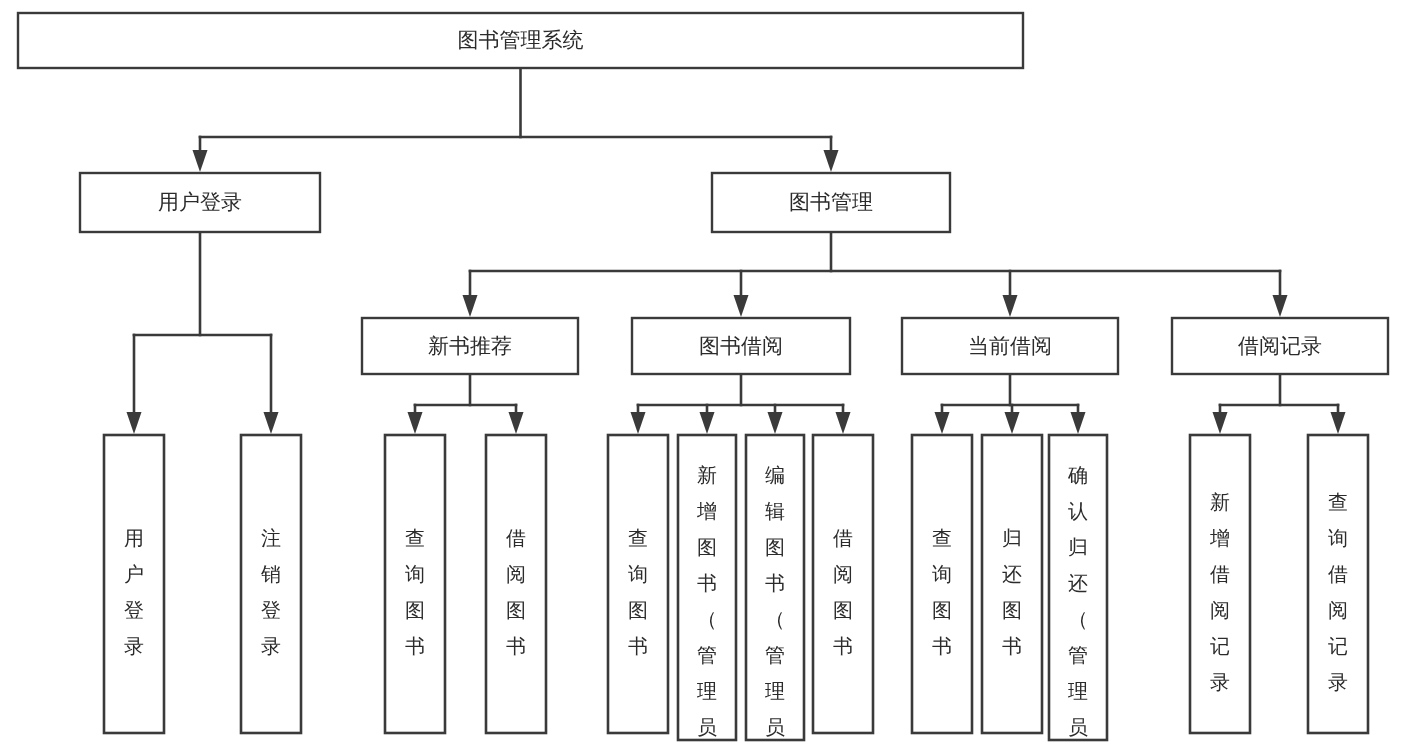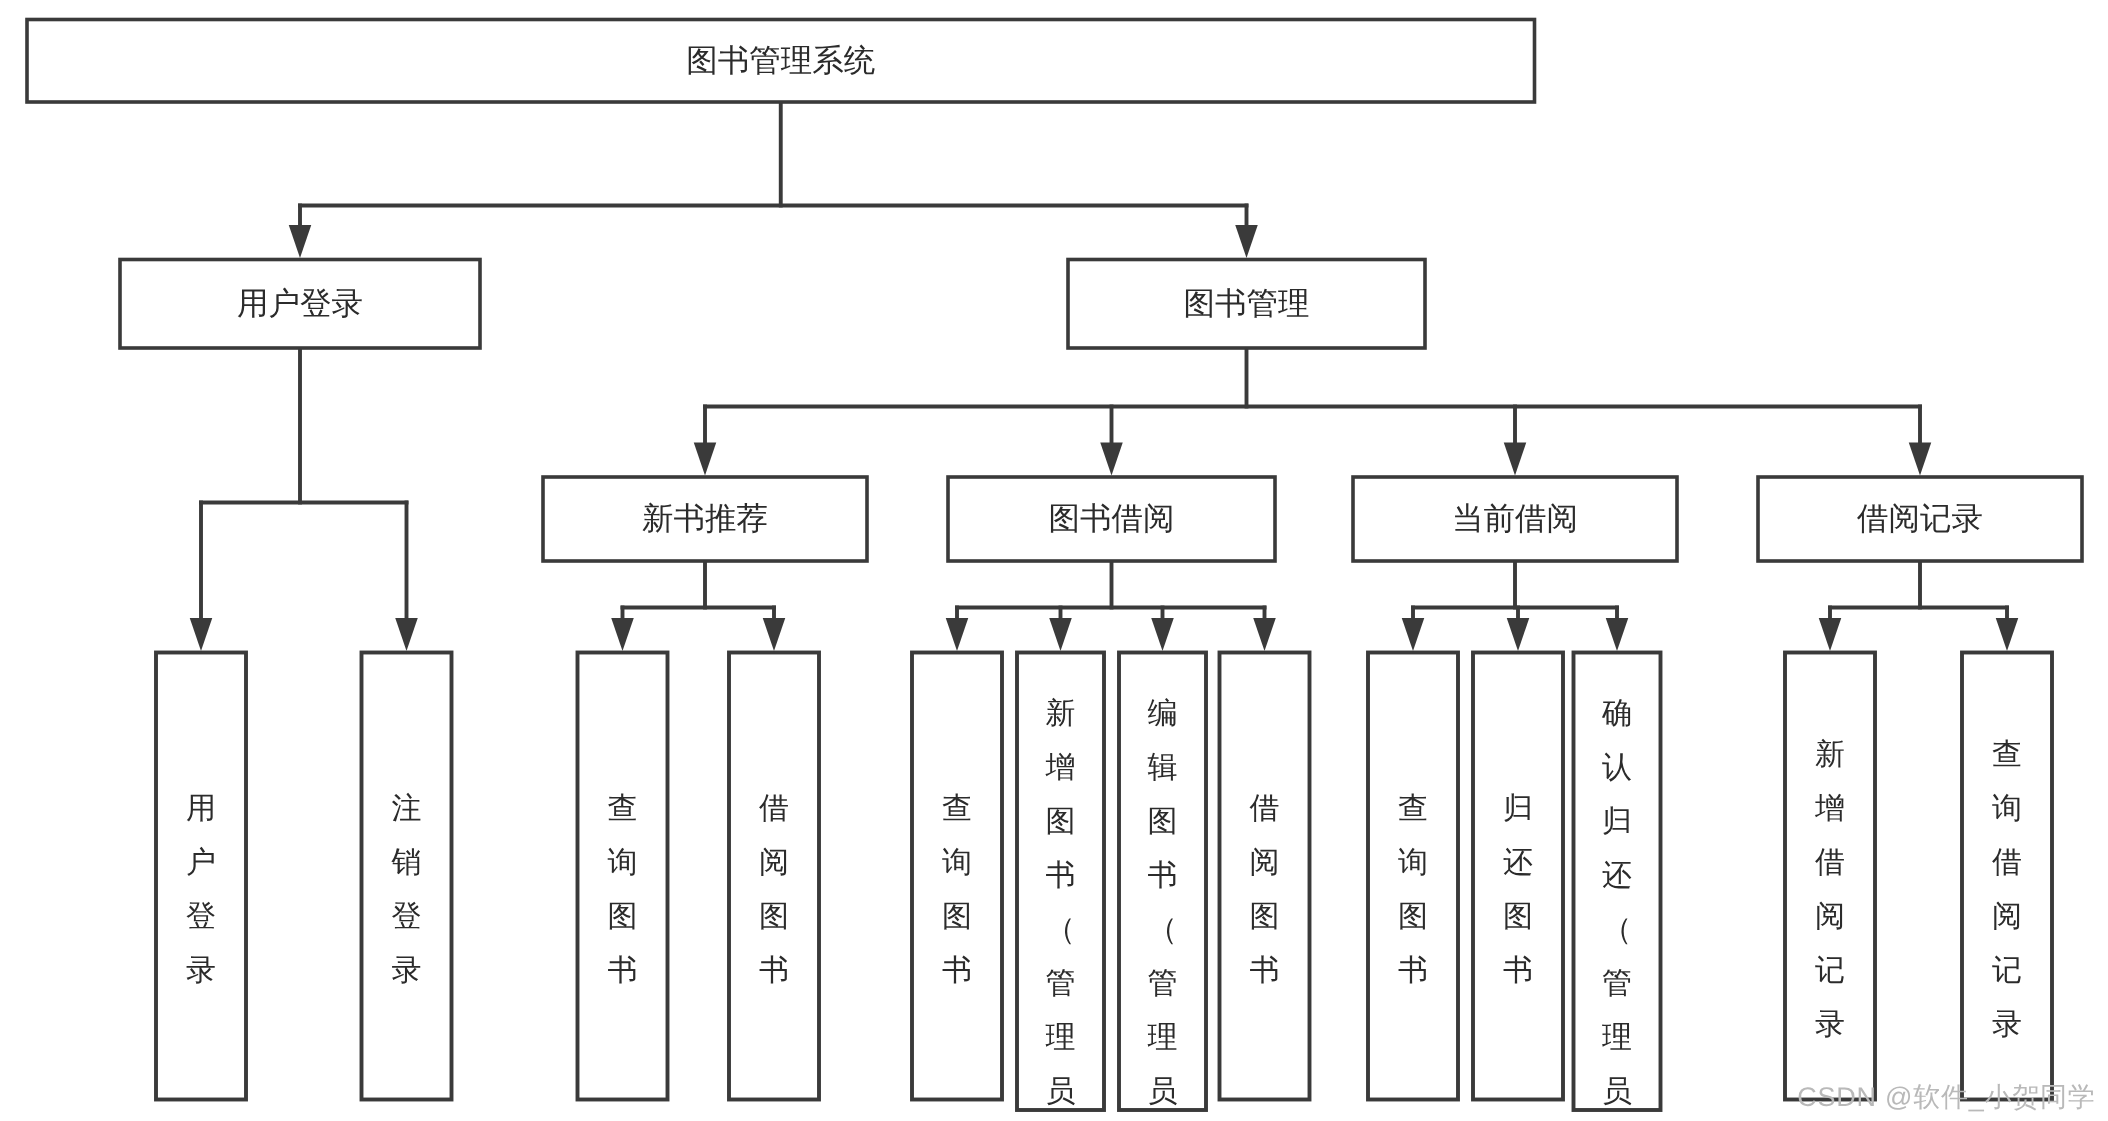--- a/index.html
+++ b/index.html
@@ -216,14 +216,13 @@
         <g>
           <rect x="1190" y="435" width="60" height="298" class="node-box leaf"></rect>
           <text x="1220" y="504.08" class="node-label vertical-label"><tspan x="1220" y="504.08">新</tspan><tspan x="1220" y="540.0799999999999">增</tspan><tspan x="1220" y="576.0799999999999">借</tspan><tspan x="1220" y="612.0799999999999">阅</tspan><tspan x="1220" y="648.0799999999999">记</tspan><tspan x="1220" y="684.0799999999999">录</tspan></text>
         </g>
         <g>
           <rect x="1308" y="435" width="60" height="298" class="node-box leaf"></rect>
           <text x="1338" y="504.08" class="node-label vertical-label"><tspan x="1338" y="504.08">查</tspan><tspan x="1338" y="540.0799999999999">询</tspan><tspan x="1338" y="576.0799999999999">借</tspan><tspan x="1338" y="612.0799999999999">阅</tspan><tspan x="1338" y="648.0799999999999">记</tspan><tspan x="1338" y="684.0799999999999">录</tspan></text>
         </g>
       </g>
   </svg>
-  <div class="watermark-text">CSDN @软件_小贺同学</div>
 </div>
 
 </body></html>

